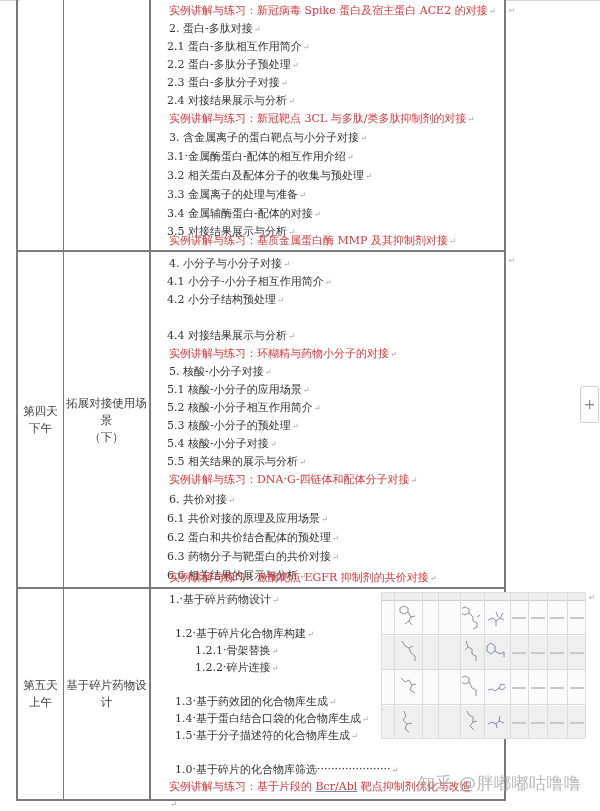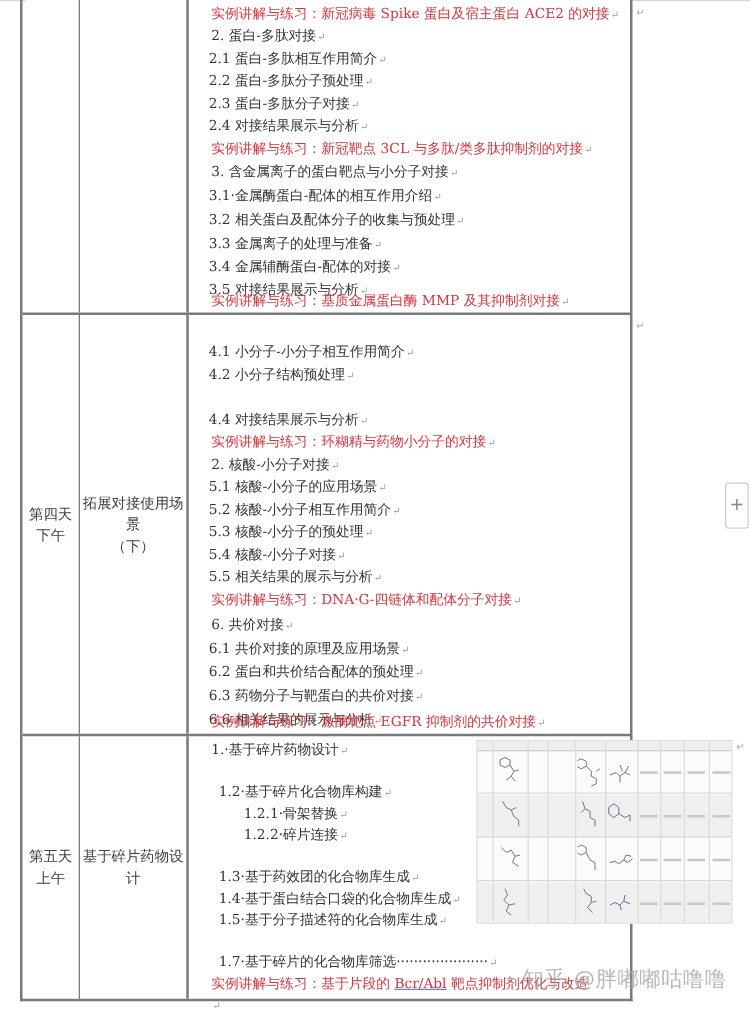--- a/index.html
+++ b/index.html
@@ -94,25 +94,26 @@
   <div class="row r2">
     <div class="cell day">
       <div class="vcenter" style="white-space:pre-line">第四天
 下午</div>
     </div>
     <div class="cell topic">
       <div class="vcenter" style="white-space:pre-line">拓展对接使用场景
 （下）</div>
     </div>
     <div class="cell content">
+      <div class="line l0" style="top:4px"><span>4. 小分子与小分子对接</span><span class="pm">↵</span></div>
       <div class="line l1" style="top:22px"><span>4.1 小分子-小分子相互作用简介</span><span class="pm">↵</span></div>
       <div class="line l1" style="top:40px"><span>4.2 小分子结构预处理</span><span class="pm">↵</span></div>
       <div class="line l1" style="top:76px"><span>4.4 对接结果展示与分析</span><span class="pm">↵</span></div>
       <div class="line red l0" style="top:94px"><span>实例讲解与练习：环糊精与药物小分子的对接</span><span class="pm">↵</span></div>
-      <div class="line l0" style="top:112px"><span>2. 核酸-小分子对接</span><span class="pm">↵</span></div>
+      <div class="line l0" style="top:112px"><span>5. 核酸-小分子对接</span><span class="pm">↵</span></div>
       <div class="line l1" style="top:130px"><span>5.1 核酸-小分子的应用场景</span><span class="pm">↵</span></div>
       <div class="line l1" style="top:148px"><span>5.2 核酸-小分子相互作用简介</span><span class="pm">↵</span></div>
       <div class="line l1" style="top:166px"><span>5.3 核酸-小分子的预处理</span><span class="pm">↵</span></div>
       <div class="line l1" style="top:184px"><span>5.4 核酸-小分子对接</span><span class="pm">↵</span></div>
       <div class="line l1" style="top:202px"><span>5.5 相关结果的展示与分析</span><span class="pm">↵</span></div>
       <div class="line red l0" style="top:220px"><span>实例讲解与练习：DNA·G-四链体和配体分子对接</span><span class="pm">↵</span></div>
       <div class="line l0" style="top:240px"><span>6. 共价对接</span><span class="pm">↵</span></div>
       <div class="line l1" style="top:259px"><span>6.1 共价对接的原理及应用场景</span><span class="pm">↵</span></div>
       <div class="line l1" style="top:278px"><span>6.2 蛋白和共价结合配体的预处理</span><span class="pm">↵</span></div>
       <div class="line l1" style="top:297px"><span>6.3 药物分子与靶蛋白的共价对接</span><span class="pm">↵</span></div>
@@ -131,21 +132,21 @@
 上午</div>
     </div>
     <div class="cell content">
       <div class="line l0" style="top:3px"><span>1.·基于碎片药物设计</span><span class="pm">↵</span></div>
       <div class="line l2" style="top:37px"><span>1.2·基于碎片化合物库构建</span><span class="pm">↵</span></div>
       <div class="line l3" style="top:54px"><span>1.2.1·骨架替换</span><span class="pm">↵</span></div>
       <div class="line l3" style="top:71px"><span>1.2.2·碎片连接</span><span class="pm">↵</span></div>
       <div class="line l2" style="top:105px"><span>1.3·基于药效团的化合物库生成</span><span class="pm">↵</span></div>
       <div class="line l2" style="top:122px"><span>1.4·基于蛋白结合口袋的化合物库生成</span><span class="pm">↵</span></div>
       <div class="line l2" style="top:139px"><span>1.5·基于分子描述符的化合物库生成</span><span class="pm">↵</span></div>
-      <div class="line l2" style="top:173px"><span>1.7·基于碎片的化合物库筛选·····················</span><span class="pm">↵</span></div>
+      <div class="line l2" style="top:173px"><span>1.0·基于碎片的化合物库筛选·····················</span><span class="pm">↵</span></div>
       <div class="line red l0" style="top:190px"><span>实例讲解与练习：基于片段的 </span><span class="underline-wavy">Bcr/Abl</span><span> 靶点抑制剂优化与改造</span></div>
       <div class="line l0" style="top:207px"><span class="pm">↵</span></div>
     </div>
   </div>
 </div>
 
 <div class="figure">
   <div class="fig-head"></div>
   <div class="fig-row" style="top:8px"></div>
   <div class="fig-row alt" style="top:43px"></div>

